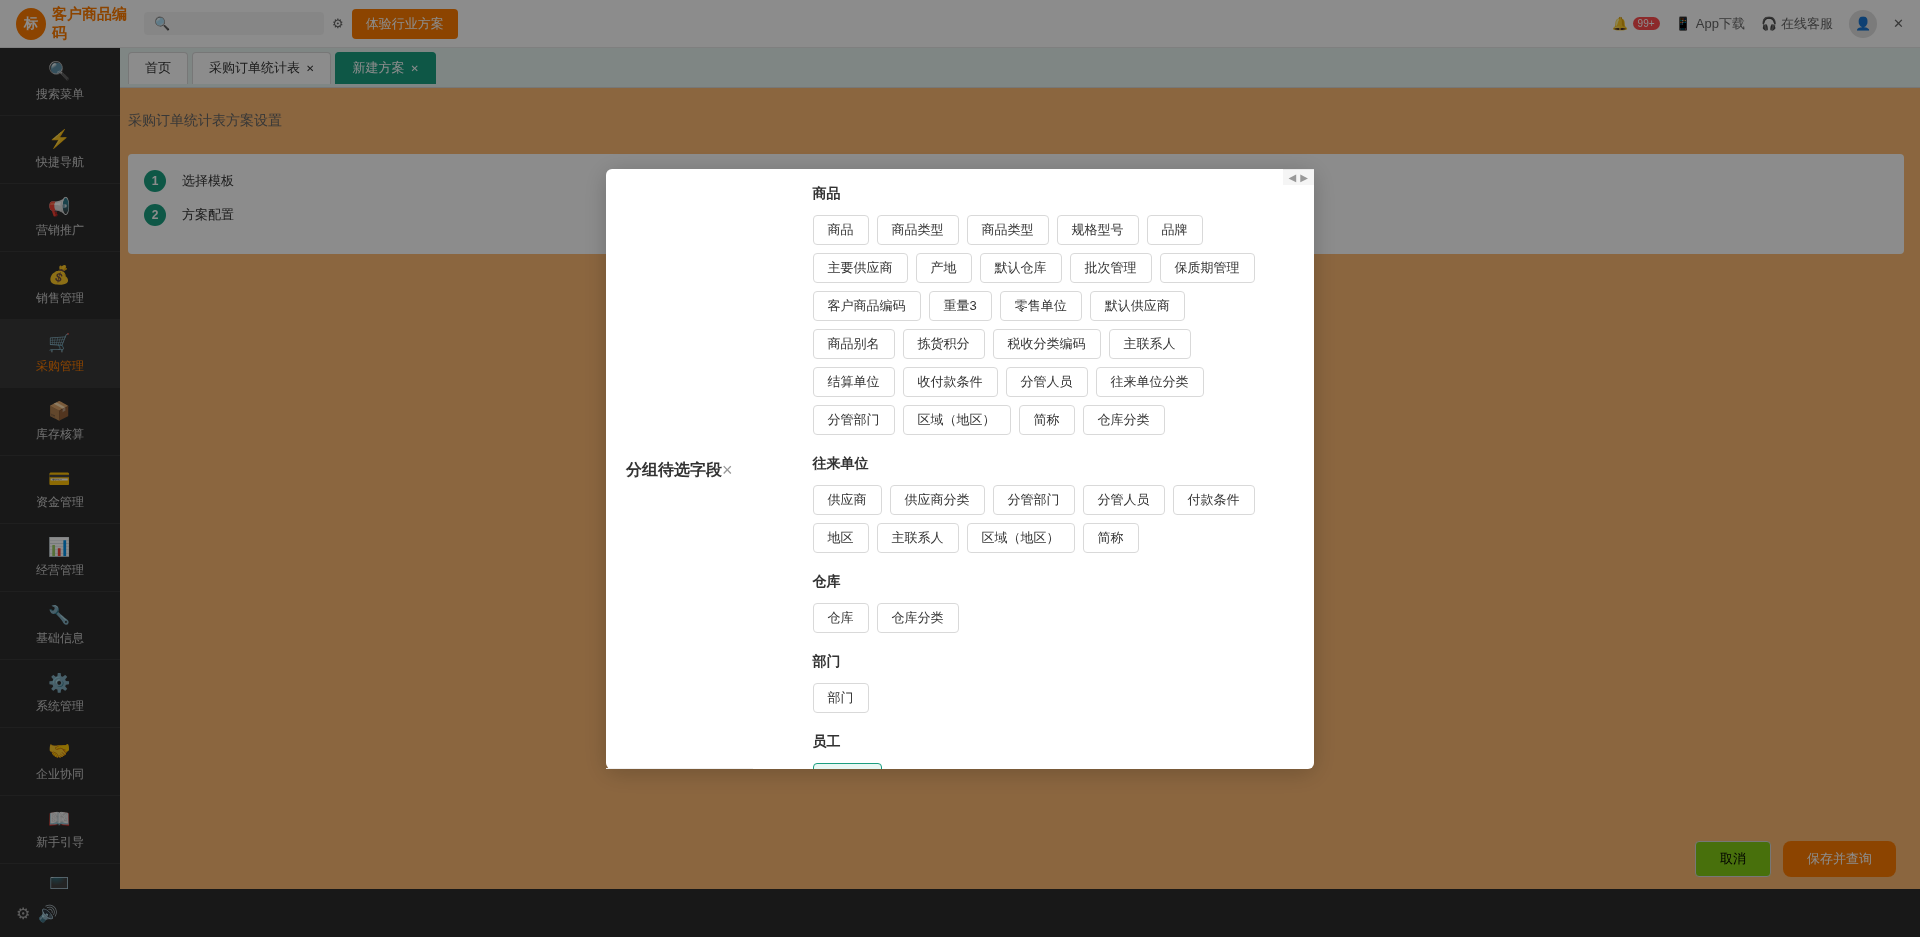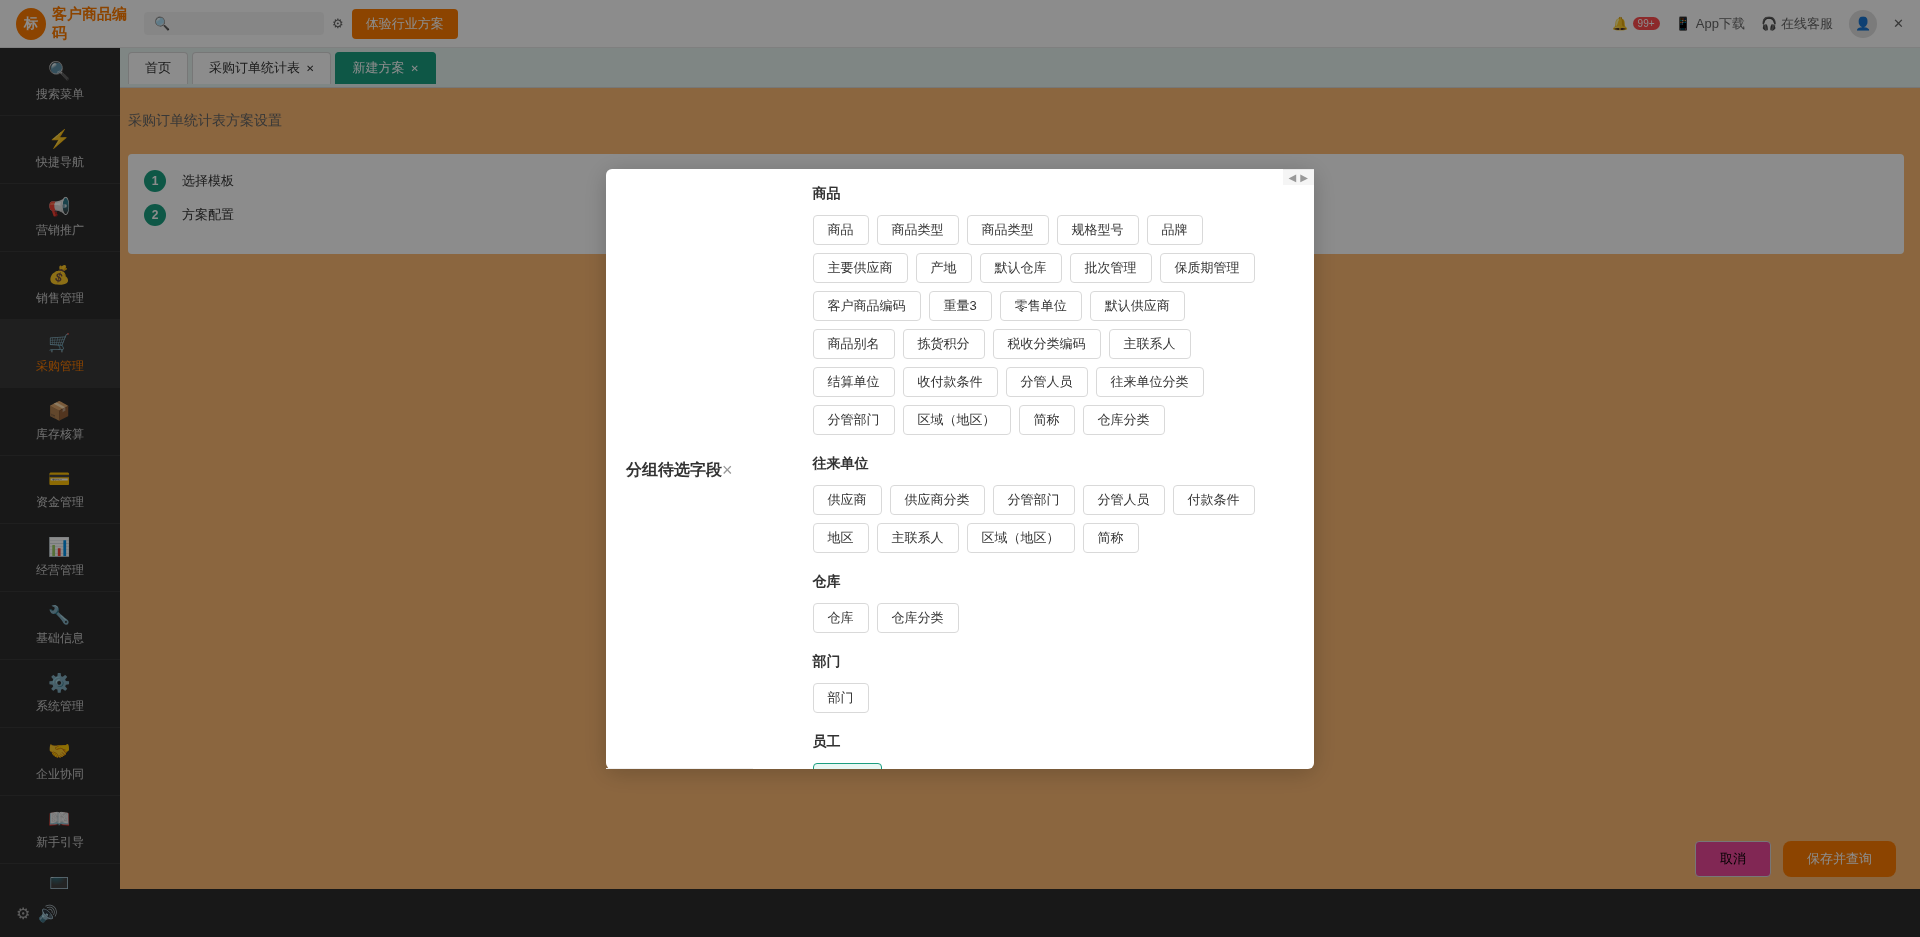--- a/index.html
+++ b/index.html
@@ -160,21 +160,21 @@
     
     .bottombar {
       position: fixed; bottom: 0; left: 0; right: 0;
       height: 48px; background: #2d2d2d;
       display: flex; align-items: center; justify-content: space-between;
       padding: 0 16px; z-index: 90;
     }
     .bottombar-left { display: flex; gap: 8px; }
     .bottombar-icon { color: #aaa; font-size: 16px; cursor: pointer; }
     .btn-cancel {
-      padding: 8px 24px; border: 1px solid #d9d9d9; background: #ec4899;
+      padding: 8px 24px; border: 1px solid #d9d9d9; background: #84cc16;
       border-radius: 4px; cursor: pointer; font-size: 13px;
     }
     .btn-save {
       padding: 8px 24px; border: none; background: #ff7d00; color: #fff;
       border-radius: 8px; cursor: pointer; font-size: 13px;
     }
 
     
     .hscroll-arrow { color: #999; font-size: 10px; cursor: pointer; padding: 0 2px; }
   </style>

